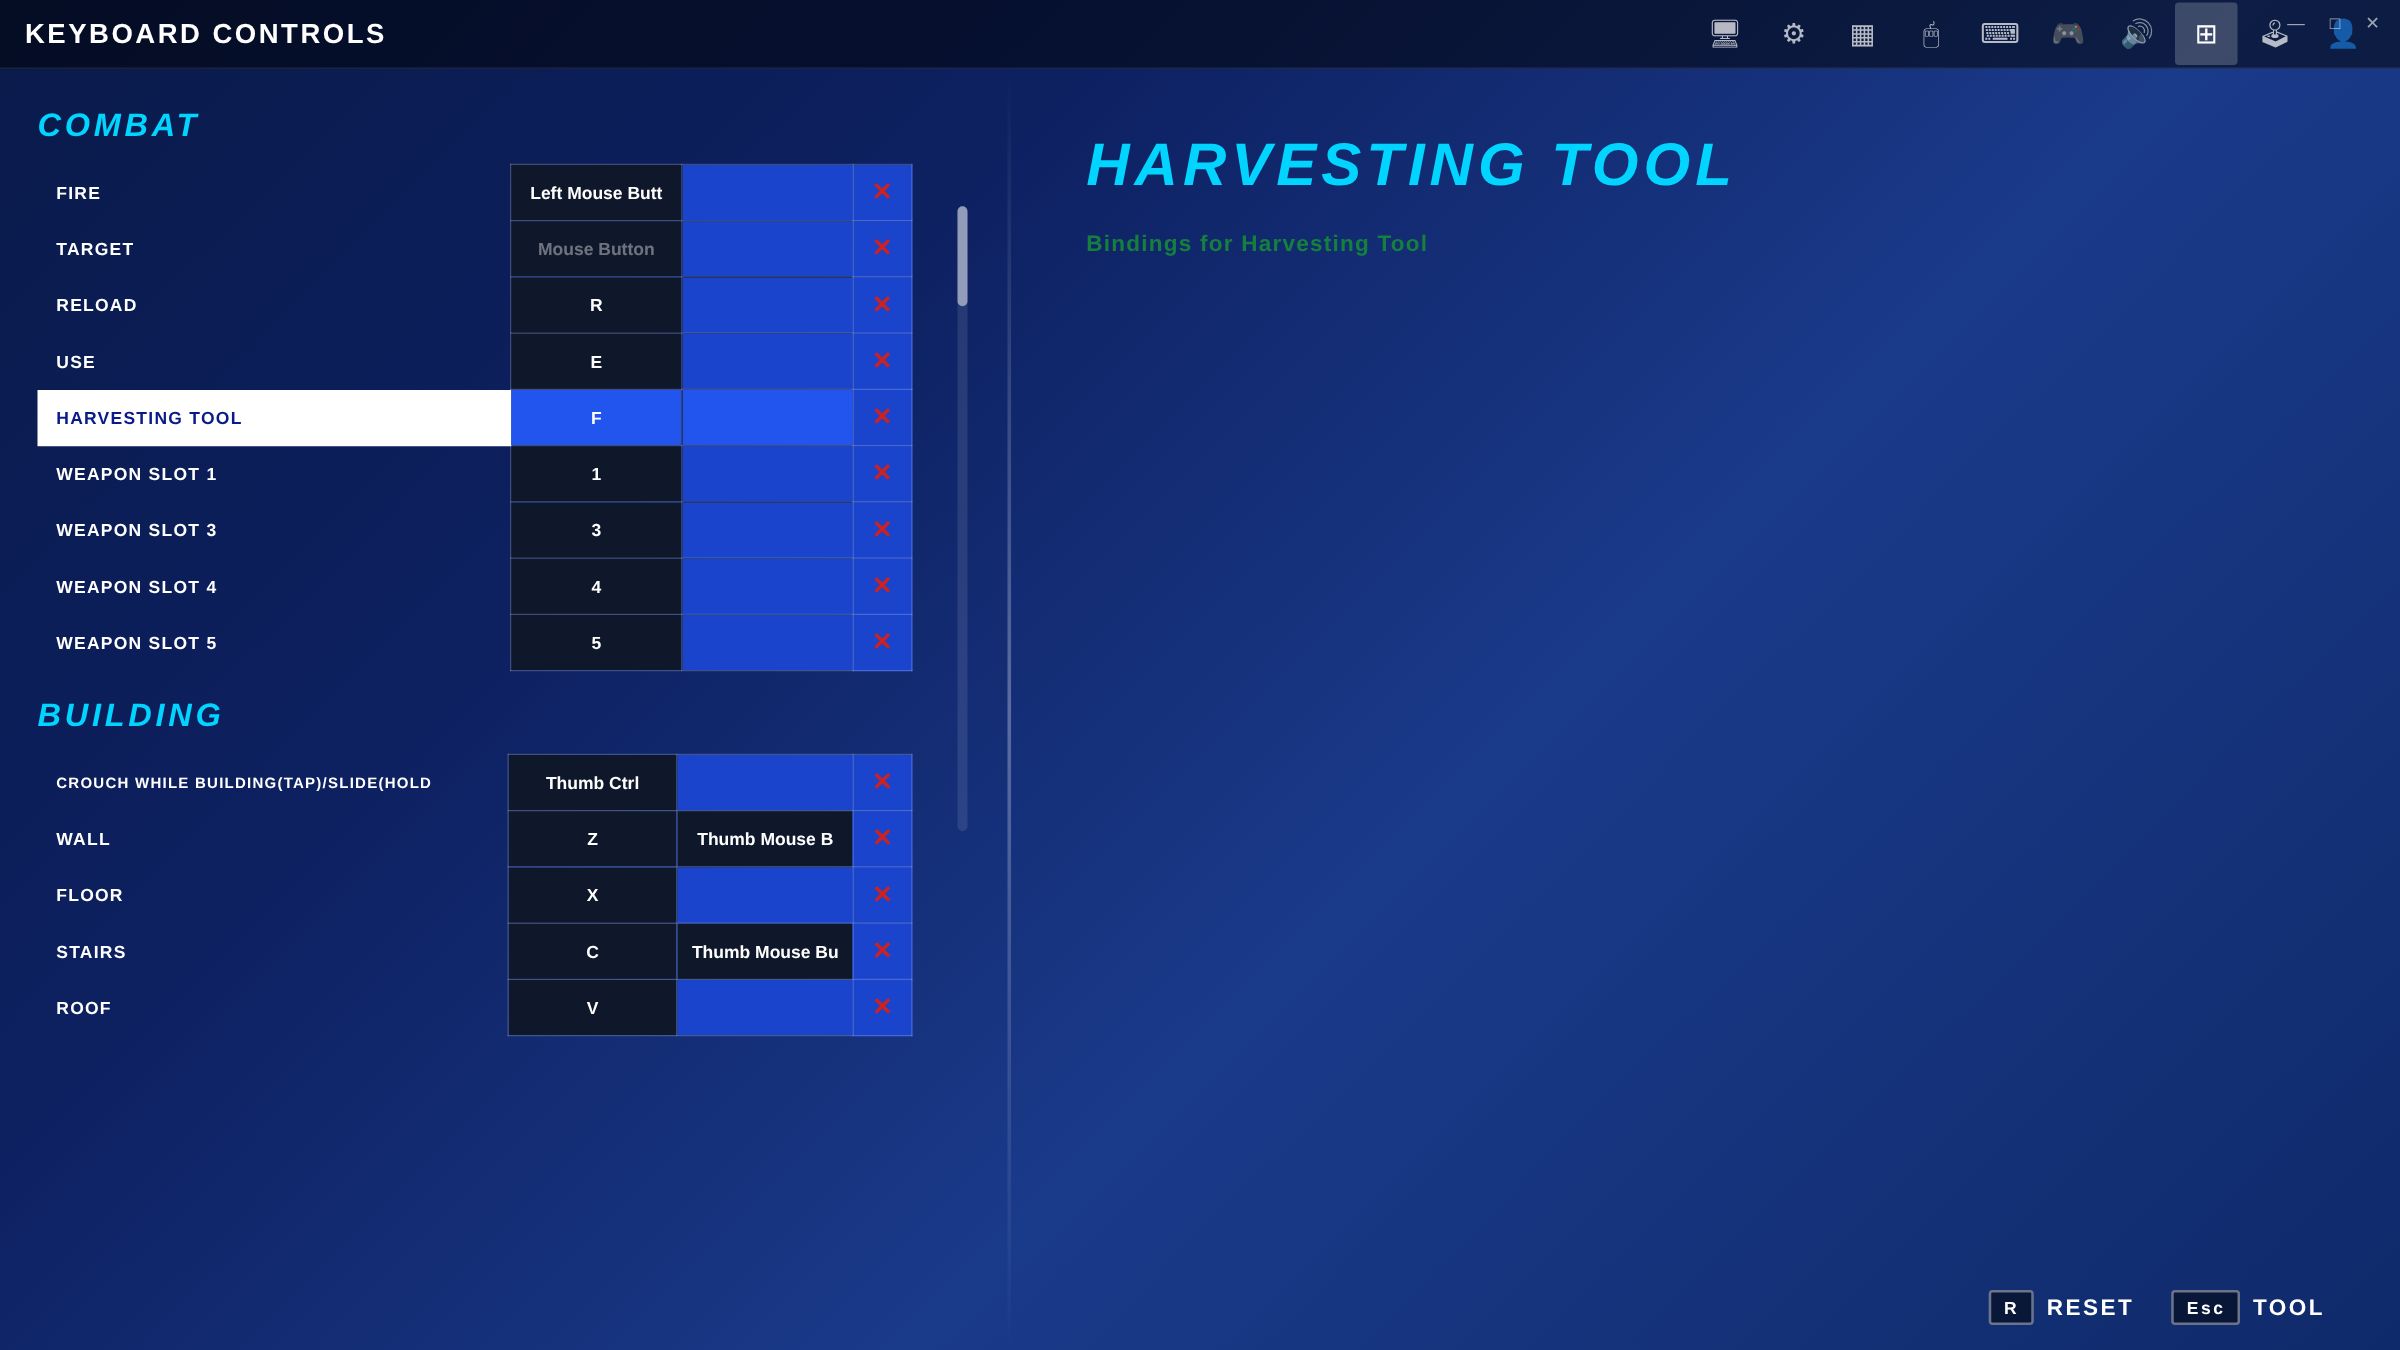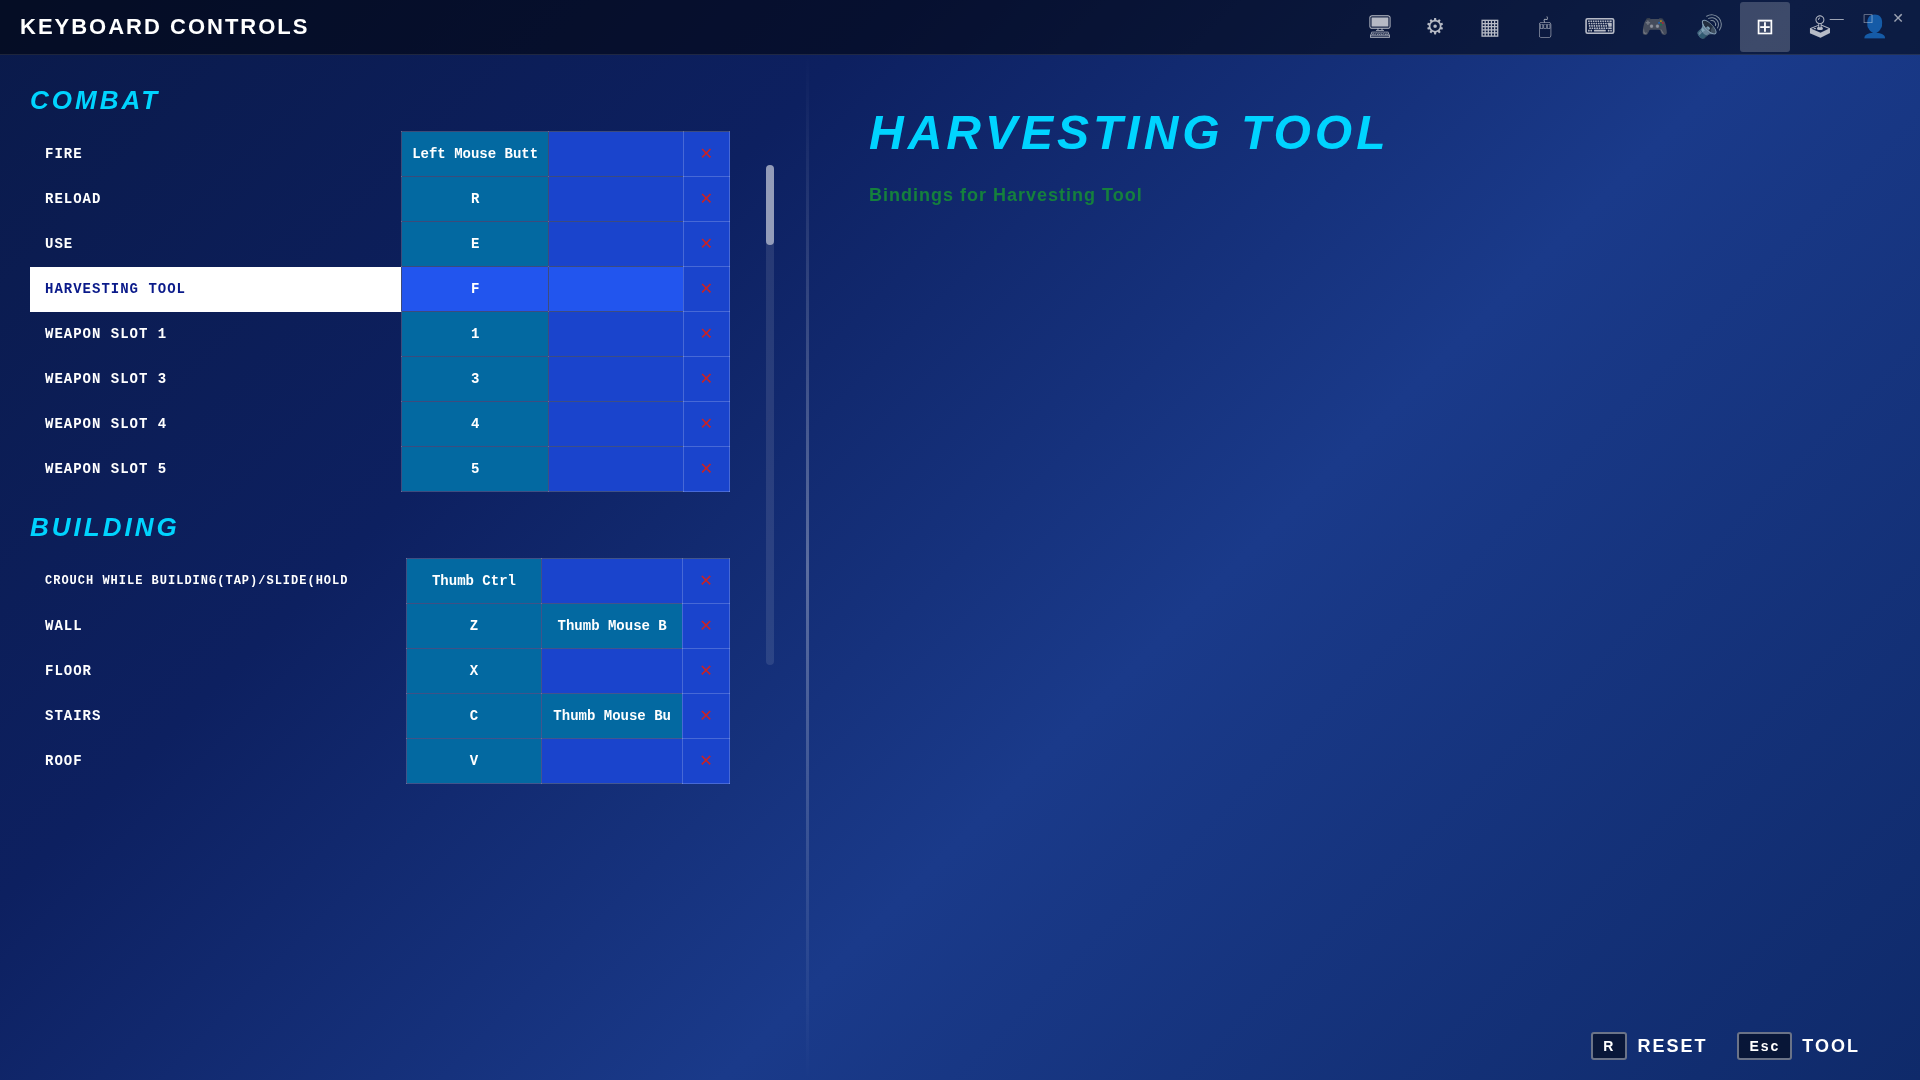--- a/index.html
+++ b/index.html
@@ -94,41 +94,40 @@
     }
 
     .bindings-table {
       width: 700px;
       border-collapse: collapse;
     }
 
     .binding-row {
       height: 45px;
       cursor: pointer;
-      font-family: Liberation Mono, monospace;
     }
 
     .binding-row.selected .action-cell {
       background: white;
       color: #0a1a8a;
     }
 
     .action-cell {
       padding: 0 15px;
       font-size: 14px;
       font-weight: 700;
       letter-spacing: 1px;
       color: white;
       width: 360px;
       height: 45px;
       vertical-align: middle;
     }
 
     .key-cell {
-      background: #0369a1;
+      background: #0f172a;
       border: 1px solid rgba(255,255,255,0.2);
       text-align: center;
       font-size: 14px;
       font-weight: 700;
       color: white;
       width: 130px;
       height: 45px;
       vertical-align: middle;
       padding: 0 8px;
       overflow: hidden;
@@ -273,20 +272,26 @@
     <table class="bindings-table">
 
       <tbody>
           <tr class="binding-row">
         <td class="action-cell">FIRE</td>
         <td class="key-cell">Left Mouse Butt</td>
         <td class="key-cell empty"></td>
         <td class="delete-cell"><span class="delete-btn">✕</span></td>
       </tr>
 
+      <tr class="binding-row">
+        <td class="action-cell">TARGET</td>
+        <td class="key-cell" style="color:rgba(255,255,255,0.4);">Mouse Button</td>
+        <td class="key-cell empty"></td>
+        <td class="delete-cell"><span class="delete-btn">✕</span></td>
+      </tr>
 
       <tr class="binding-row">
         <td class="action-cell">RELOAD</td>
         <td class="key-cell">R</td>
         <td class="key-cell empty"></td>
         <td class="delete-cell"><span class="delete-btn">✕</span></td>
       </tr>
 
       <tr class="binding-row">
         <td class="action-cell">USE</td>

